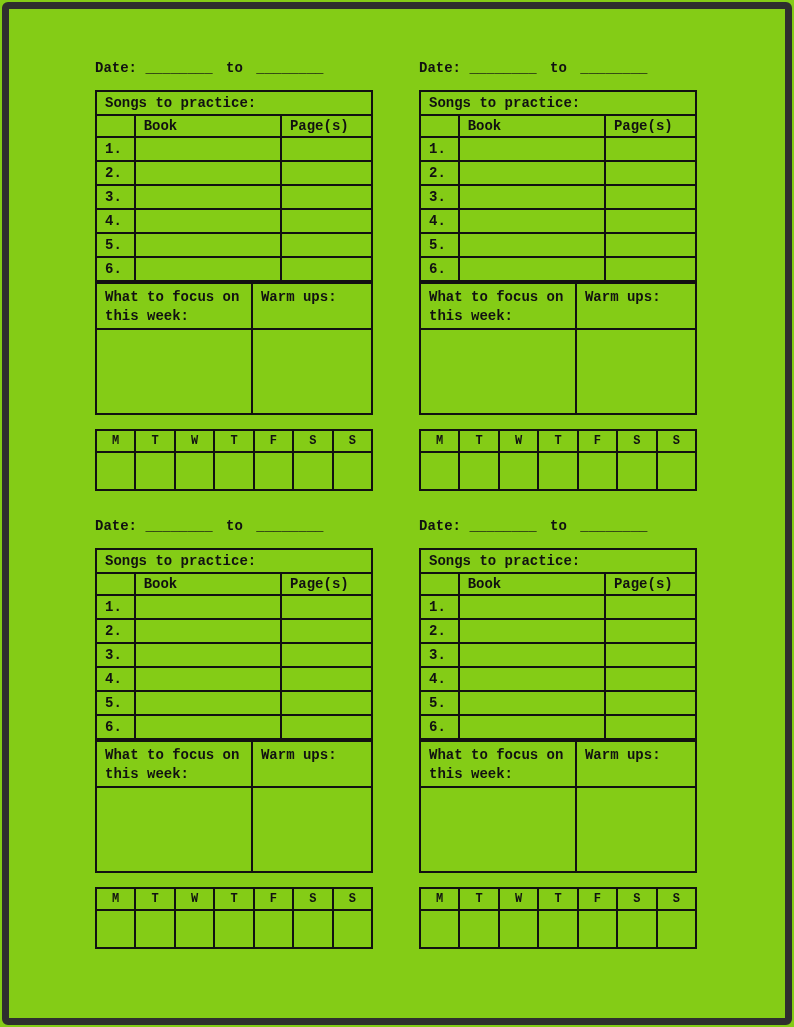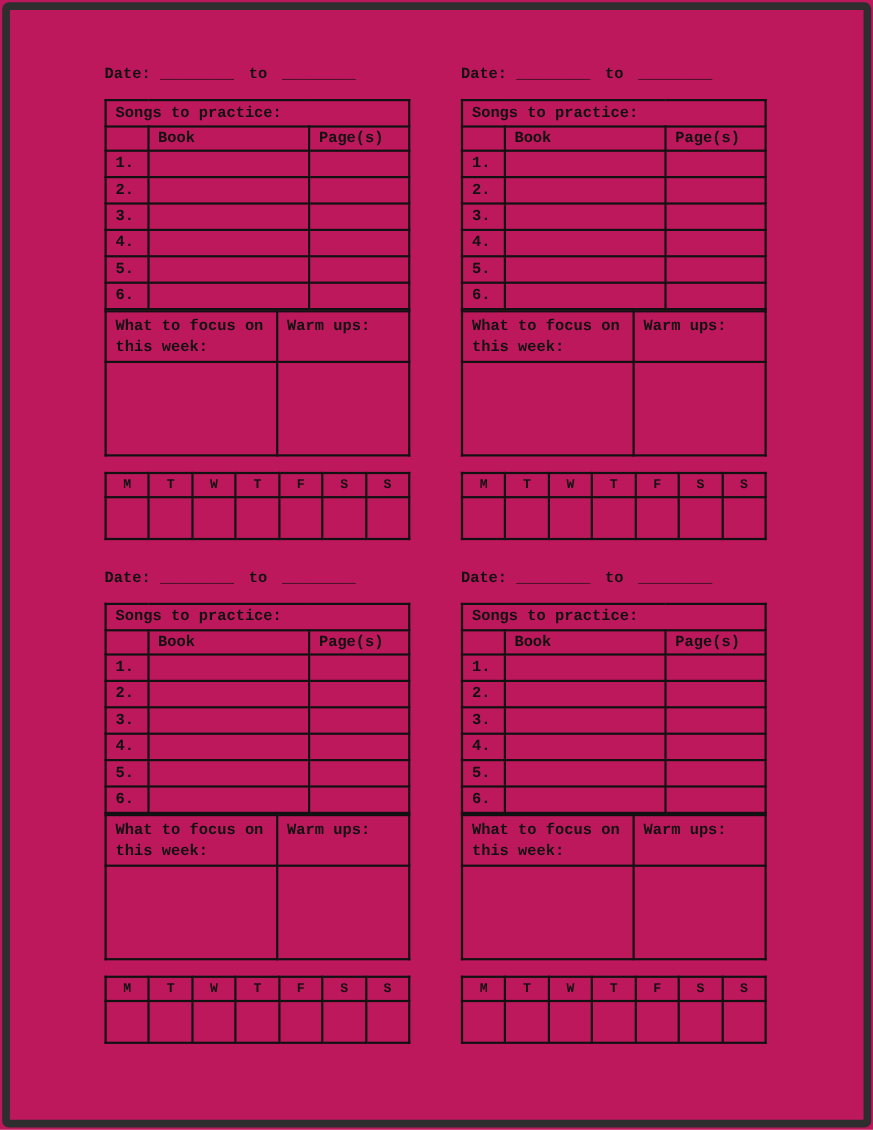--- a/index.html
+++ b/index.html
@@ -11,21 +11,21 @@
     height: 1027px;
     background: #ffffff;
     overflow: hidden;
     font-family: "Liberation Mono", "DejaVu Sans Mono", monospace;
     color: var(--ink, #111111);
   }
   .sheet {
     position: relative;
     width: 794px;
     height: 1027px;
-    background: #be185d;
+    background: #84cc16;
   }
   .frame {
     position: absolute;
     inset: 2px;
     border: 7px solid var(--frame, #2e2e2e);
     border-radius: 6px;
     pointer-events: none;
   }
   .page-content {
     position: absolute;

